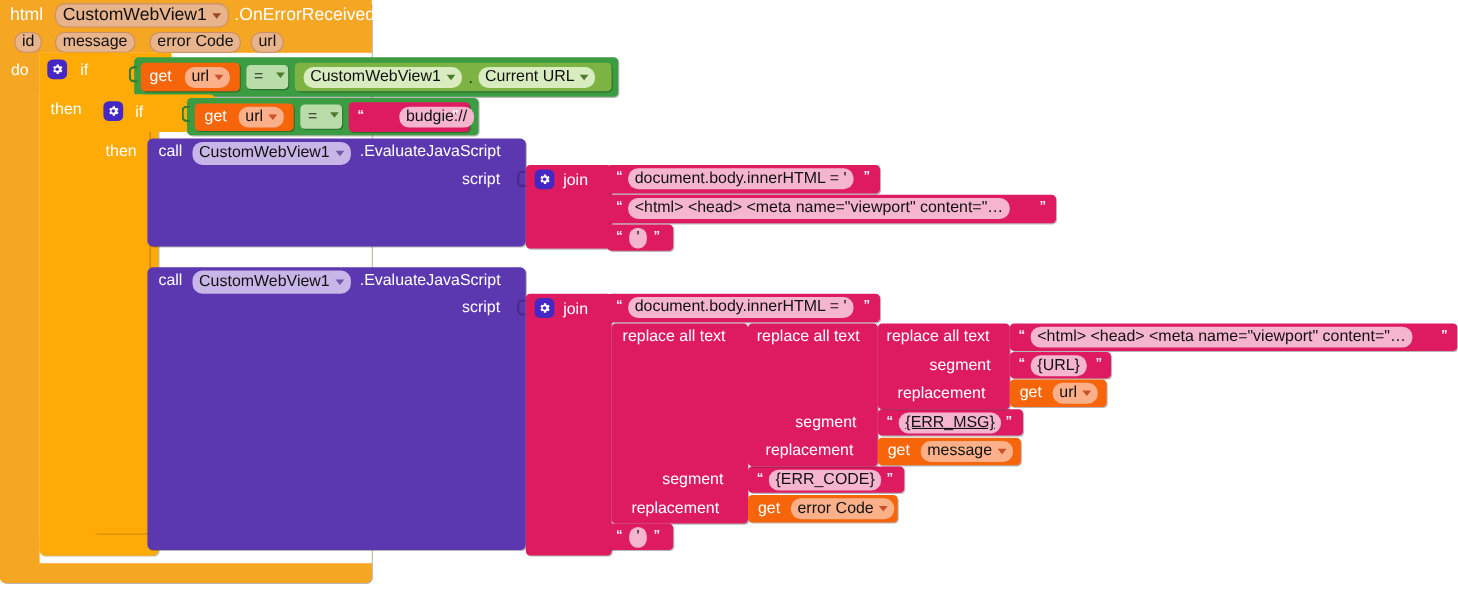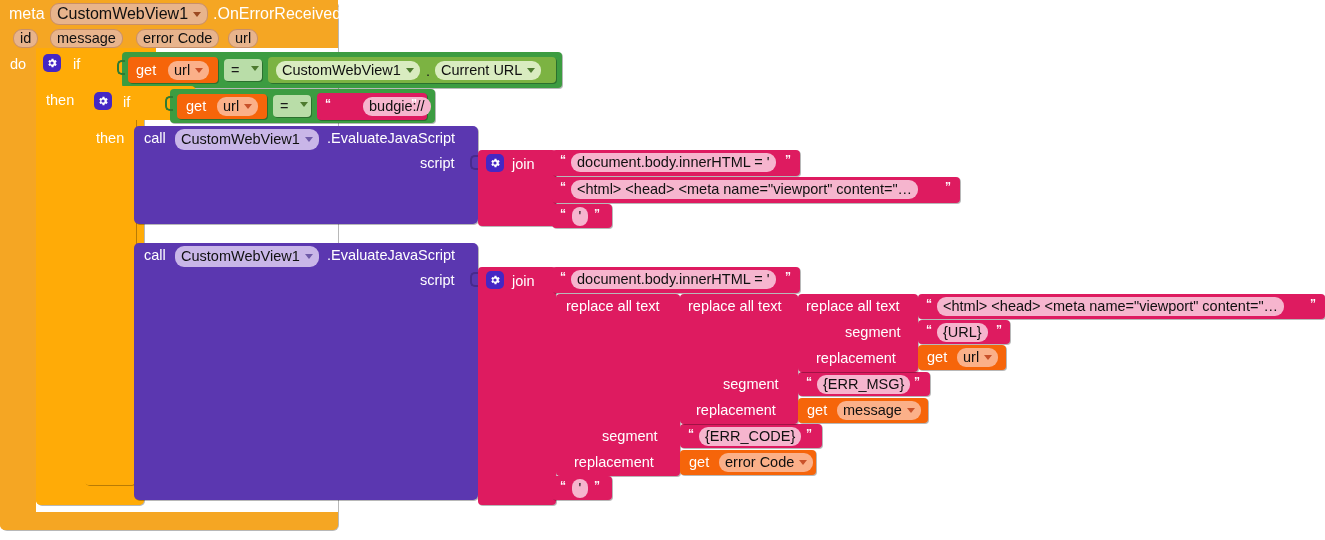--- a/index.html
+++ b/index.html
@@ -73,21 +73,21 @@
 <body>
 
 <div class="blk c-event shadow" style="left:0px;top:0px;width:338px;height:530px;border-radius:0 6px 6px 6px;"></div>
 
 <div class="blk c-event" style="left:0px;top:0px;width:338px;height:48px;"></div>
 
 <div class="blk c-event" style="left:0px;top:512px;width:338px;height:18px;border-radius:0 0 5px 5px;"></div>
 
 <div class="blk" style="left:36px;top:48px;width:302px;height:464px;background:#ffffff;"></div>
 
-<span class="lbl" style="left:9px;top:6px;font-size:16px;">meta</span>
+<span class="lbl" style="left:9px;top:6px;font-size:16px;">html</span>
 <div class="field fld-event" style="left:50px;top:3px;height:22px;font-size:16px;">
   <span class="cap">CustomWebView1</span>
   <span class="arrow"></span>
 </div>
 <span class="lbl" style="left:213px;top:6px;font-size:16px;">.OnErrorReceived</span>
 
 <div class="field fld-event" style="left:13px;top:29px;">
   <span class="cap">id</span>
 </div>
 <div class="field fld-event" style="left:50px;top:29px;">
@@ -260,21 +260,21 @@
   <span class="arrow arrow-v"></span>
 </div>
 
 <div class="blk c-text shadow" style="left:680px;top:294px;width:118px;height:130px;border-radius:4px;"></div>
 <span class="lbl" style="left:688px;top:299px;">replace all text</span>
 <span class="lbl" style="left:723px;top:377px;">segment</span>
 <span class="lbl" style="left:696px;top:403px;">replacement</span>
 
 <div class="blk c-text shadow rnd" style="left:798px;top:372px;width:132px;height:24px;"></div>
 <span class="q" style="left:806px;top:376px;">“</span>
-<div class="field fld-txt" style="left:817px;top:375px;">
+<div class="field fld-txt" style="left:817px;top:375px;text-decoration:underline;">
   <span class="cap">{ERR_MSG}</span>
 </div>
 <span class="q" style="left:914px;top:376px;">”</span>
 
 <div class="blk c-var shadow rnd" style="left:798px;top:398px;width:130px;height:25px;"></div>
 <span class="lbl" style="left:807px;top:403px;">get</span>
 <div class="field fld-var" style="left:837px;top:401px;">
   <span class="cap">message</span>
   <span class="arrow arrow-v"></span>
 </div>

